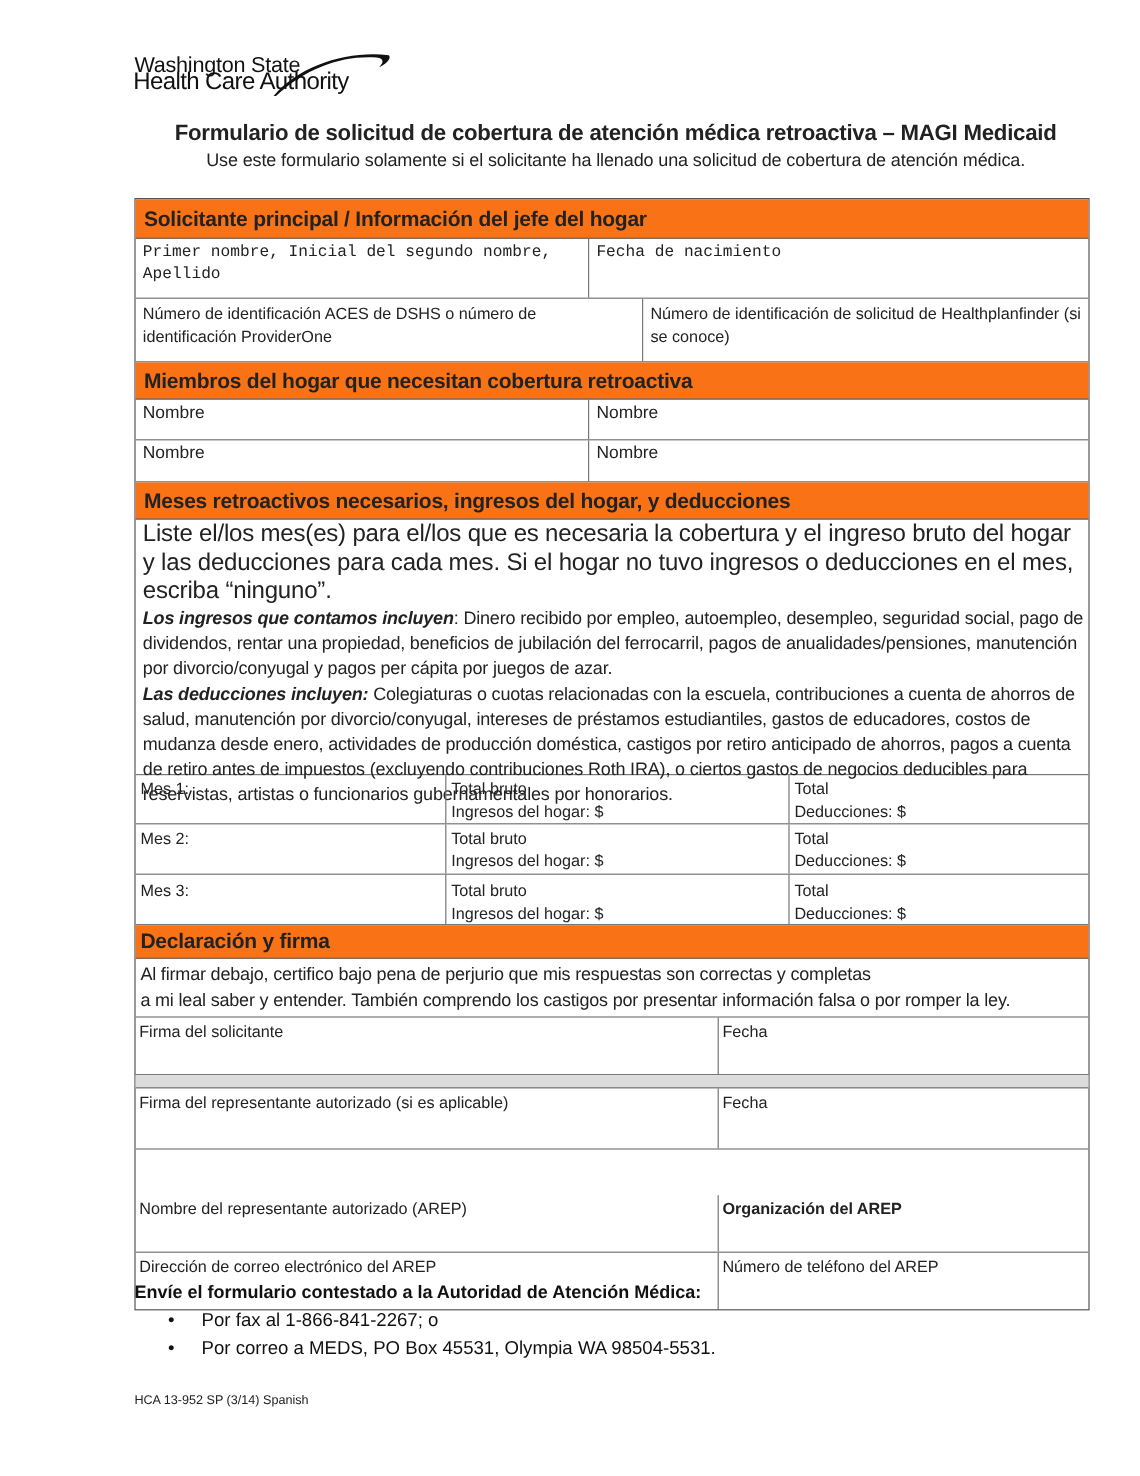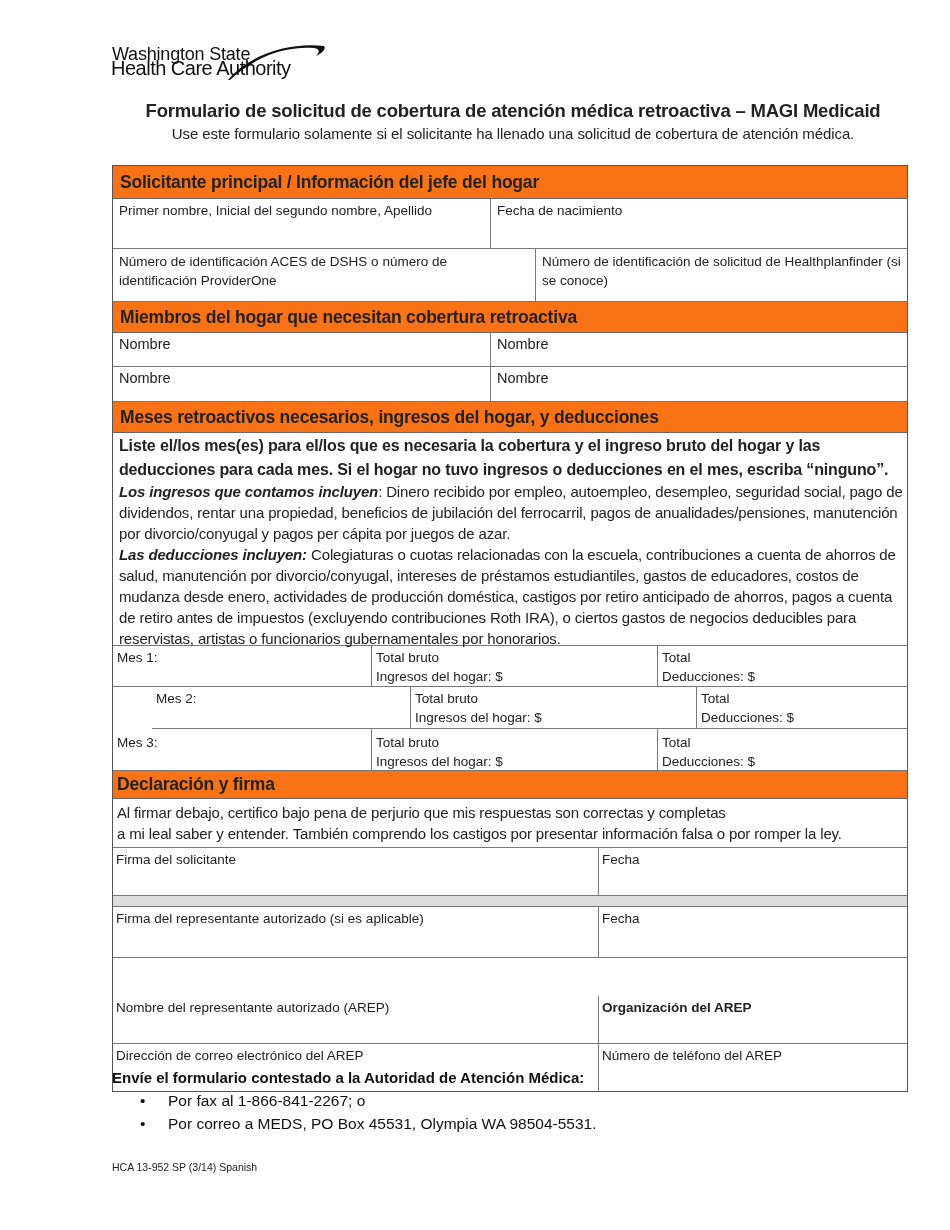--- a/index.html
+++ b/index.html
@@ -20,21 +20,21 @@
   .form { position: absolute; left: 112px; top: 165px; width: 796px;
           border: 1px solid #555; box-sizing: border-box; }
   .sec-head { background: #f97316; font-weight: bold; font-size: 17.5px; color: #222;
               border-bottom: 1px solid #666; padding-left: 7px; box-sizing: border-box;
               display: flex; align-items: center; letter-spacing: -0.2px; }
   .row { display: flex; border-bottom: 1px solid #777; box-sizing: border-box; }
   .cell { box-sizing: border-box; font-size: 13.5px; color: #222; padding: 2px 6px; line-height: 19px; }
   .cell + .cell { border-left: 1px solid #777; }
   .para { font-size: 15px; line-height: 21px; padding: 0 0 0 6px; color: #222;
           border-bottom: 1px solid #777; box-sizing: border-box; letter-spacing: -0.15px; }
-  .para .big { font-size: 16px; line-height: 23.5px; font-weight: bold; }
+  .para .big { font-size: 20px; line-height: 23.5px; }
   .para b { font-style: italic; }
   .gray-bar { background: #dcdcdc; border-bottom: 1px solid #777; height: 10px; }
 
   .send { position: absolute; left: 112px; top: 1069px; font-size: 15px; font-weight: bold; color: #111; }
   .bullets { position: absolute; left: 112px; top: 1090px; margin: 0; padding: 0; list-style: none; }
   .bullets li { font-size: 15.5px; height: 23px; line-height: 22px; color: #111; position: relative; padding-left: 56px; }
   .bullets li .dot { position: absolute; left: 28px; top: 0; }
   .formnum { position: absolute; left: 112px; top: 1161px; font-size: 10.5px; color: #222; }
 </style>
 </head>
@@ -47,21 +47,21 @@
     <path d="M8 40 C 30 14, 70 2, 104 6 C 106 8, 104 12, 96 16 C 100 12, 100 9, 94 8 C 66 6, 36 16, 10 40 Z" fill="#111"></path>
   </svg>
 </div>
 
 <div class="title">Formulario de solicitud de cobertura de atención médica retroactiva – MAGI Medicaid</div>
 <div class="subtitle">Use este formulario solamente si el solicitante ha llenado una solicitud de cobertura de atención médica.</div>
 
 <div class="form">
 
   <div class="sec-head" style="height:33px;">Solicitante principal / Información del jefe del hogar</div>
-  <div class="row" style="height:50px;">
+  <div class="row" style="height:50px;font-family:Liberation Mono, monospace;">
     <div class="cell" style="width:377px;">
       <span>Primer nombre, Inicial del segundo nombre, Apellido</span>
     </div>
     <div class="cell" style="flex:1;">
       <span>Fecha de nacimiento</span>
     </div>
   </div>
   <div class="row" style="height:53px;gap:45px;">
     <div class="cell" style="width:377px; padding-top:3px;">
       <span>Número de identificación ACES de DSHS o número de identificación ProviderOne</span>
@@ -102,21 +102,21 @@
     </div>
     <div class="cell" style="width:286px; padding-left:4px;">
       <div>Total bruto</div>
       <div>Ingresos del hogar: $</div>
     </div>
     <div class="cell" style="flex:1; padding-left:4px;">
       <div>Total</div>
       <div>Deducciones: $</div>
     </div>
   </div>
-  <div class="row" style="height:42px;margin-left:39px;">
+  <div class="row" style="height:42px;">
     <div class="cell" style="width:258px; padding-left:4px;">
       <span>Mes 2:</span>
     </div>
     <div class="cell" style="width:286px; padding-left:4px;">
       <div>Total bruto</div>
       <div>Ingresos del hogar: $</div>
     </div>
     <div class="cell" style="flex:1; padding-left:4px;">
       <div>Total</div>
       <div>Deducciones: $</div>

